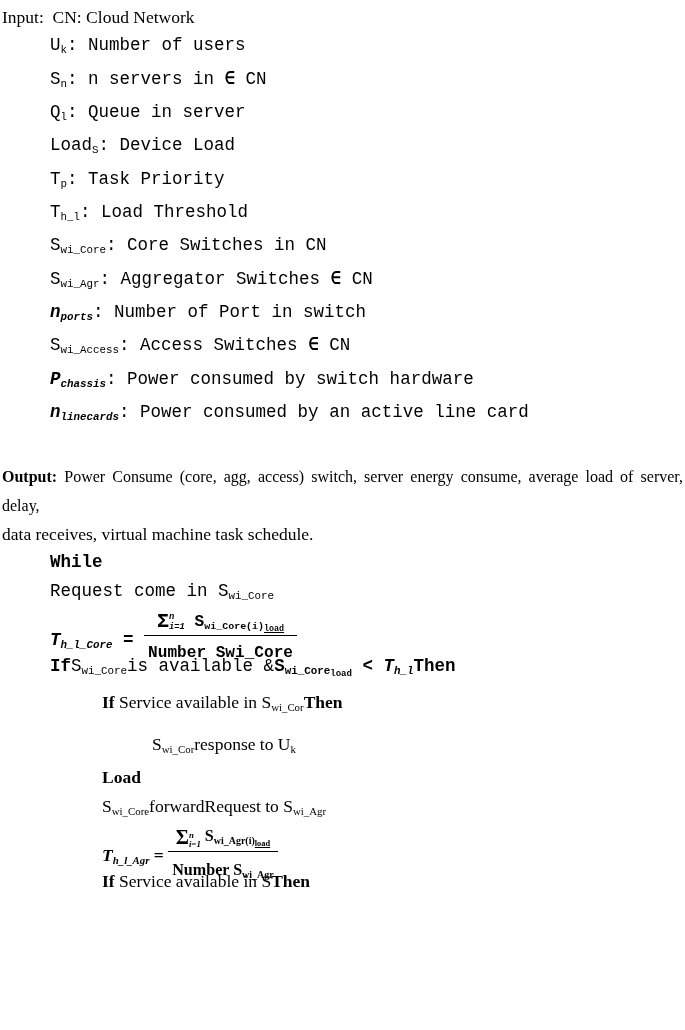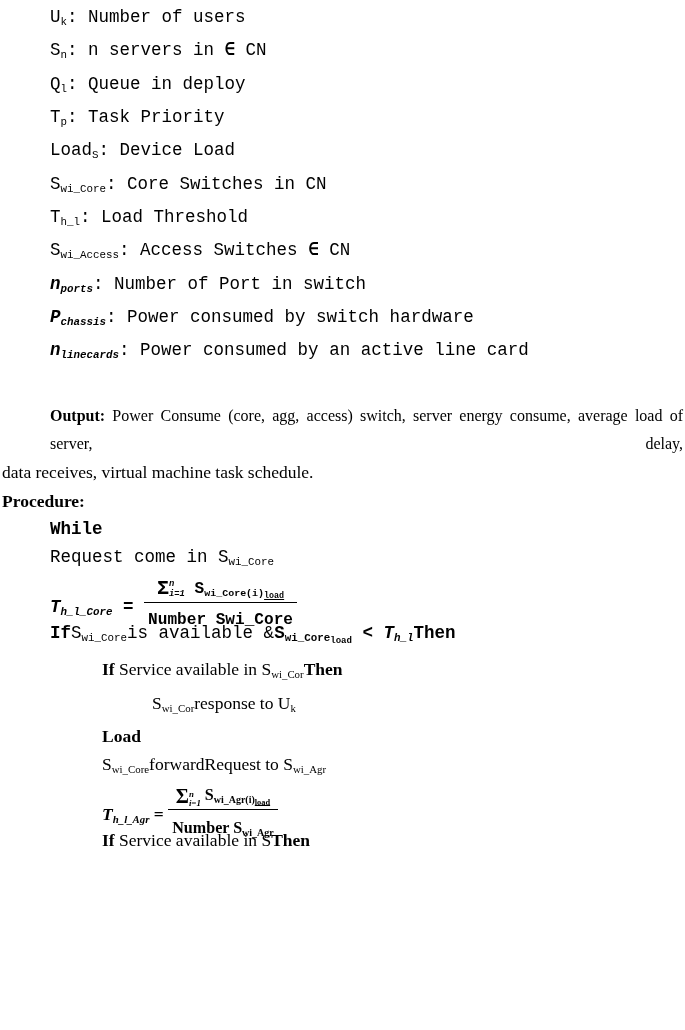--- a/index.html
+++ b/index.html
@@ -8,60 +8,61 @@
     background:#ffffff;color:#000000;
     font-family:"Liberation Serif","DejaVu Serif",serif;
     font-size:17.5px;
     padding:3px 0 0 2px;
     overflow:hidden;
   }
   .line{line-height:28.3px;white-space:pre-wrap;}
   #sec-procedure .line{line-height:28.4px;}
   .ind-1{padding-left:48px;font-family:Liberation Mono, monospace;}
   .ind-2{padding-left:100px;}
-  .ind-3{padding-left:150px;}
+  .ind-3{padding-left:150px;margin-top:8px;}
   .b{font-weight:700;}
   .m{font-weight:700;}
   .mi{font-weight:700;font-style:italic;}
   .sub{font-size:0.62em;vertical-align:-0.28em;}
   .ssub{font-size:0.52em;vertical-align:-0.55em;}
   .u{text-decoration:underline;}
-  .j{text-align:justify;text-align-last:justify;font-size:16px;padding-right:2px;margin-left:48px;}
+  .j{text-align:justify;text-align-last:justify;font-size:16px;padding-right:2px;}
   #sec-output{margin-top:32px;}
   .formula{height:42px;line-height:42px;}
   .frac{display:inline-block;vertical-align:middle;text-align:center;line-height:1.2;font-size:0.92em;}
   .frac .num{display:block;padding:0 4px 1px 4px;}
   .frac .den{display:block;border-top:1.5px solid #000;padding:8px 4px;}
   .sum{display:inline-block;vertical-align:middle;white-space:nowrap;}
   .sum .sigma{font-size:1.25em;font-weight:700;}
   .sum .stack{display:inline-flex;flex-direction:column;font-size:0.55em;line-height:1.05;font-style:italic;font-weight:700;vertical-align:middle;text-align:left;}
 </style>
 </head>
 <body>
 
 <div id="page">
     <div class="section" id="sec-input">
+      <div class="line ind-0"><span>Input:  CN: Cloud Network</span></div>
       <div class="line ind-1"><span>U</span><span class="sub">k</span><span>: Number of users</span></div>
       <div class="line ind-1"><span>S</span><span class="sub">n</span><span>: n servers in </span><span class="b">∈</span><span> CN</span></div>
-      <div class="line ind-1"><span>Q</span><span class="sub">l</span><span>: Queue in deploy</span></div>
+      <div class="line ind-1"><span>Q</span><span class="sub">l</span><span>: Queue in server</span></div>
+      <div class="line ind-1"><span>Load</span><span class="sub">S</span><span>: Device Load</span></div>
       <div class="line ind-1"><span>T</span><span class="sub">p</span><span>: Task Priority</span></div>
-      <div class="line ind-1"><span>Load</span><span class="sub">S</span><span>: Device Load</span></div>
+      <div class="line ind-1"><span>T</span><span class="sub">h_l</span><span>: Load Threshold</span></div>
       <div class="line ind-1"><span>S</span><span class="sub">wi_Core</span><span>: Core Switches in CN</span></div>
-      <div class="line ind-1"><span>T</span><span class="sub">h_l</span><span>: Load Threshold</span></div>
+      <div class="line ind-1"><span>S</span><span class="sub">wi_Agr</span><span>: Aggregator Switches </span><span class="b">∈</span><span> CN</span></div>
+      <div class="line ind-1"><span class="mi">n</span><span class="mi sub">ports</span><span>: Number of Port in switch</span></div>
       <div class="line ind-1"><span>S</span><span class="sub">wi_Access</span><span>: Access Switches </span><span class="b">∈</span><span> CN</span></div>
-      <div class="line ind-1"><span class="mi">n</span><span class="mi sub">ports</span><span>: Number of Port in switch</span></div>
       <div class="line ind-1"><span class="mi">P</span><span class="mi sub">chassis</span><span>: Power consumed by switch hardware</span></div>
       <div class="line ind-1"><span class="mi">n</span><span class="mi sub">linecards</span><span>: Power consumed by an active line card</span></div>
     </div>
     <div class="section" id="sec-output">
       <div class="line ind-0 j"><span class="b">Output:</span><span> Power Consume (core, agg, access) switch, server energy consume, average load of server, delay,</span></div>
       <div class="line ind-0"><span>data receives, virtual machine task schedule.</span></div>
     </div>
     <div class="section" id="sec-procedure">
-      <div class="line ind-0"><span class="b">Procedure:</span></div>
       <div class="line ind-1"><span class="b">While</span></div>
       <div class="line ind-1"><span>Request come in S</span><span class="sub">wi_Core</span></div>
       <div class="line ind-1 formula"><span class="mi">T</span><span class="mi sub">h_l_Core</span><span class="m"> = </span><span class="frac"><span class="num"><span class="sum"><span class="sigma">Σ</span><span class="stack">
                 <span>n</span>
                 <span>i=1</span>
               </span></span><span class="m"> S</span><span class="m sub">wi_Core(i)</span><span class="m ssub u">load</span></span><span class="den"><span class="m">Number Swi_Core</span></span></span></div>
       <div class="line ind-1"><span class="b">If</span><span>S</span><span class="sub">wi_Core</span><span>is available &amp;</span><span class="m">S</span><span class="m sub">wi_Core</span><span class="m ssub">load</span><span class="m"> &lt; </span><span class="mi">T</span><span class="mi sub">h_l</span><span class="b">Then</span></div>
       <div class="line ind-2"><span class="b">If </span><span>Service available in S</span><span class="sub">wi_Cor</span><span class="b">Then</span></div>
       <div class="line ind-3"><span>S</span><span class="sub">wi_Cor</span><span>response to U</span><span class="sub">k</span></div>
       <div class="line ind-2"><span class="b">Load</span></div>

